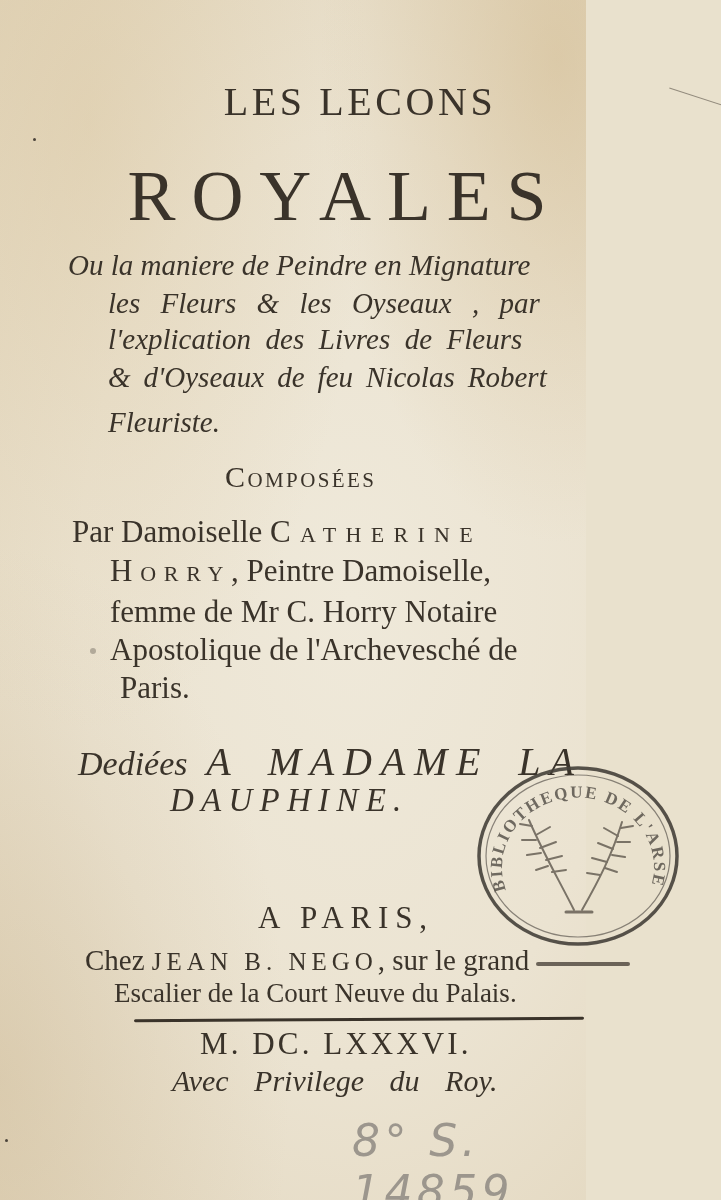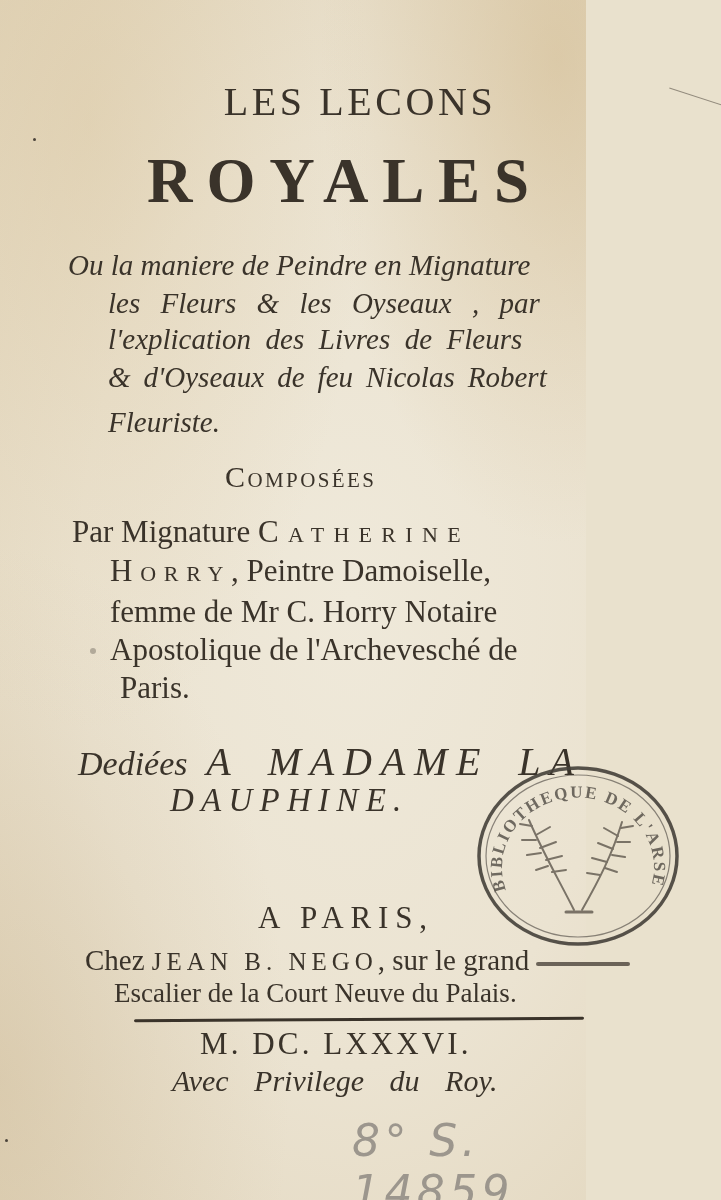--- a/index.html
+++ b/index.html
@@ -33,25 +33,25 @@
 
     .t-lecons {
       top: 78px;
       left: 130px;
       width: 460px;
       font-size: 40px;
       letter-spacing: 0.09em;
       text-align: center;
     }
     .t-royales {
-      top: 150px;
+      top: 160px;
       left: 60px;
       width: 570px;
-      font-size: 63px;
-      font-weight: bold;
+      font-size: 72px;
+      font-weight: normal;
       letter-spacing: 0.22em;
       text-align: center;
       line-height: 1;
     }
     .italic {
       font-style: italic;
       font-size: 29px;
       line-height: 34px;
     }
     .sub1 { top: 248px; left: 68px; }
@@ -166,21 +166,21 @@
 
   <div class="line italic sub1">Ou la maniere de Peindre en Mignature</div>
   <div class="line italic sub2">les Fleurs &amp; les Oyseaux , par</div>
   <div class="line italic sub3">l'explication des Livres de Fleurs</div>
   <div class="line italic sub4">&amp; d'Oyseaux de feu Nicolas Robert</div>
   <div class="line italic sub5">Fleuriste.</div>
 
   <div class="line composees" style="font-variant: small-caps;">Composées</div>
 
   <div class="line roman par1">
-    <span>Par Mignature </span><span style="font-variant: small-caps; letter-spacing: 0.3em; margin-top: 48px;">Catherine</span>
+    <span>Par Damoiselle </span><span style="font-variant: small-caps; letter-spacing: 0.3em; margin-top: 48px;">Catherine</span>
   </div>
   <div class="line roman par2">
     <span style="font-variant: small-caps; letter-spacing: 0.25em;">Horry</span><span>, Peintre Damoiselle,</span>
   </div>
   <div class="line roman par3">femme de Mr C. Horry Notaire</div>
   <div class="line roman par4">Apostolique de l'Archevesché de</div>
   <div class="line roman par5">Paris.</div>
 
   <div class="line ded1">
     <span>Dediées</span>

